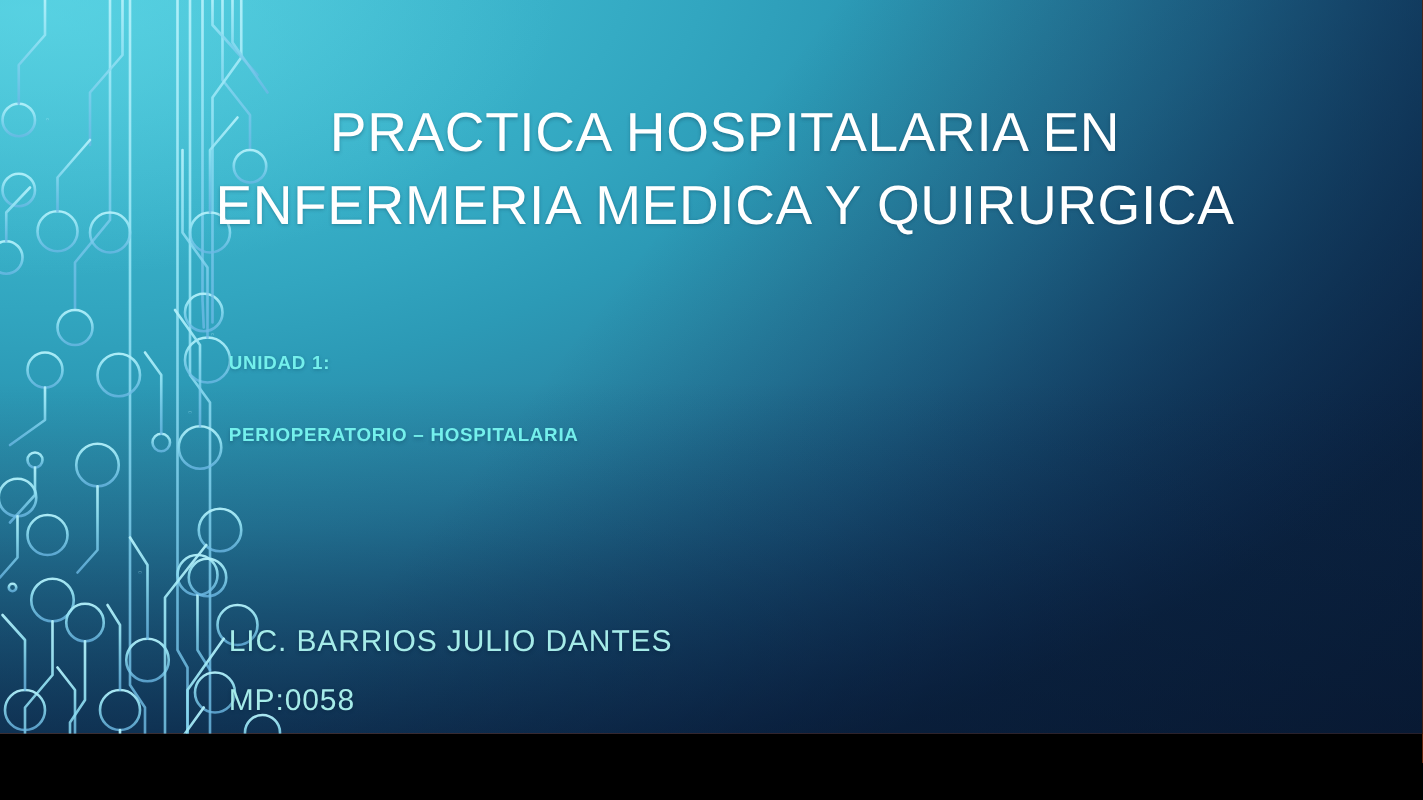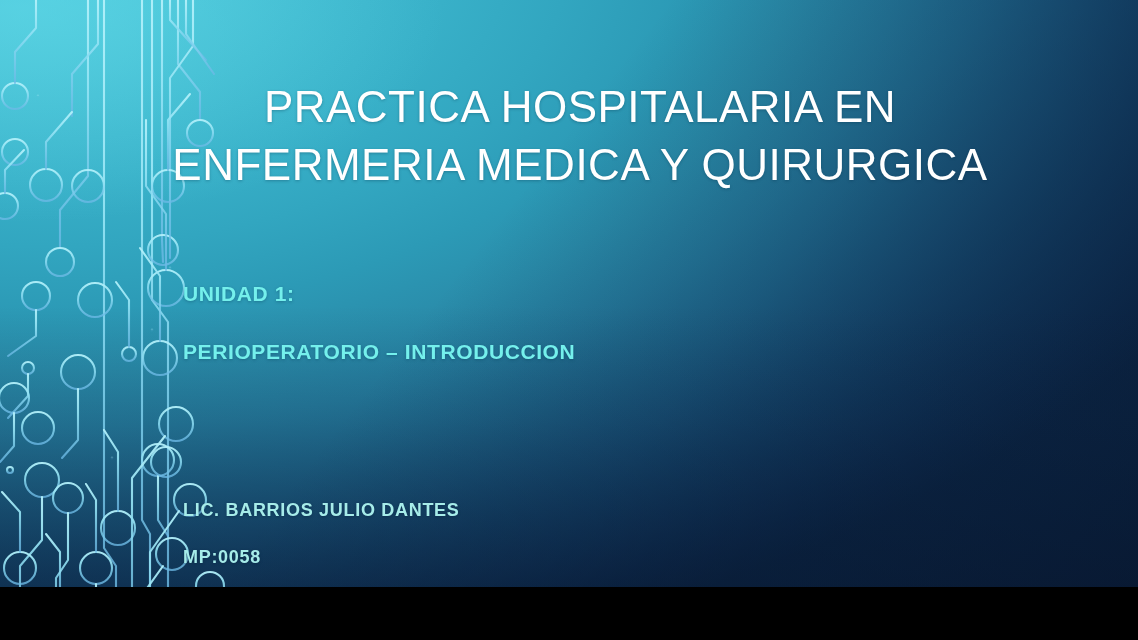--- a/index.html
+++ b/index.html
@@ -85,33 +85,33 @@
     line-height: 58px;
     font-weight: 300;
     letter-spacing: 0.5px;
     text-shadow: 0 1px 3px rgba(8,40,64,0.30);
     white-space: pre-line;
   }
   .subtitle {
     position: absolute;
     left: 183px;
     color: #74f0ec;
-    font-size: 21px;
+    font-size: 15px;
     font-weight: bold;
     letter-spacing: 0.6px;
     text-shadow: 0 1px 3px rgba(10,55,80,0.35);
   }
   .subtitle-l1 { top: 282px; }
   .subtitle-l2 { top: 340px; }
   .byline {
     position: absolute;
     left: 183px;
     color: #a6ece9;
-    font-size: 18px;
-    font-weight: bold;
+    font-size: 24px;
+    font-weight: normal;
     letter-spacing: 0.7px;
     text-shadow: 0 1px 3px rgba(6,30,58,0.45);
   }
   .byline-l1 { top: 500px; }
   .byline-l2 { top: 547px; text-align: center; }
 </style>
 </head>
 <body>
 
 <div id="slide">
@@ -247,19 +247,19 @@
         <path d="M188,624 L188,640"></path>
       </g>
     </svg>
   </div>
 
   <div class="title">PRACTICA HOSPITALARIA EN
 ENFERMERIA MEDICA Y QUIRURGICA</div>
 
   <div class="subtitle subtitle-l1">UNIDAD 1:</div>
 
-  <div class="subtitle subtitle-l2">PERIOPERATORIO – INTRODUCCION</div>
+  <div class="subtitle subtitle-l2">PERIOPERATORIO – HOSPITALARIA</div>
 
   <div class="byline byline-l1">LIC. BARRIOS JULIO DANTES</div>
 
   <div class="byline byline-l2">MP:0058</div>
 
 </div>
 
 </body></html>

